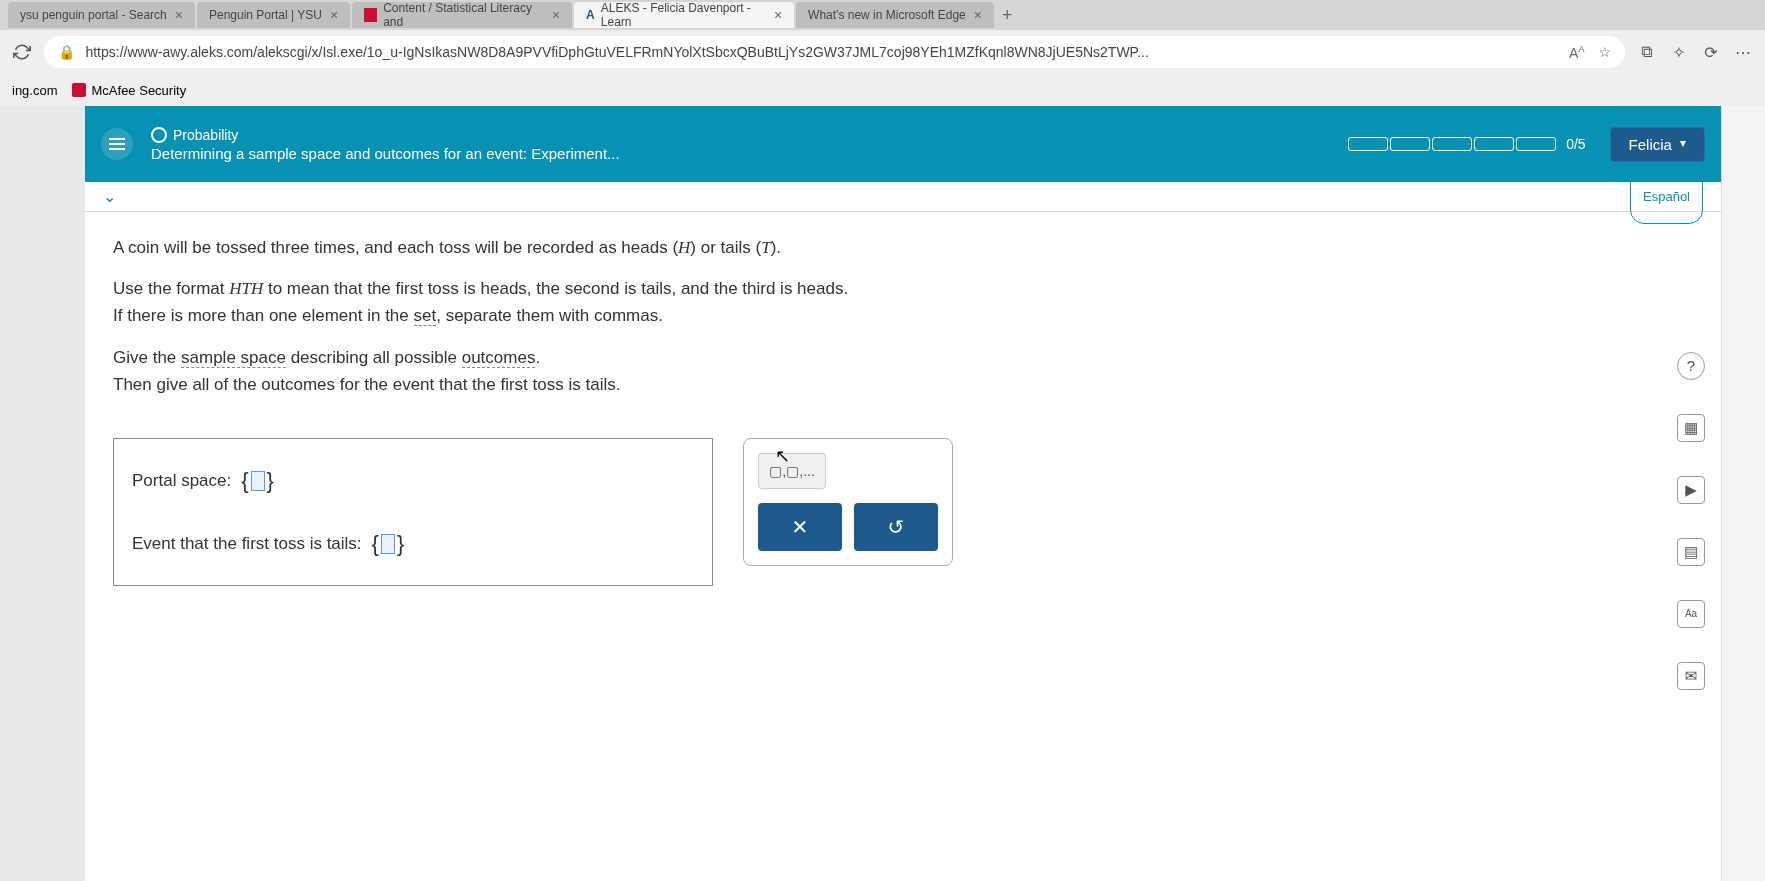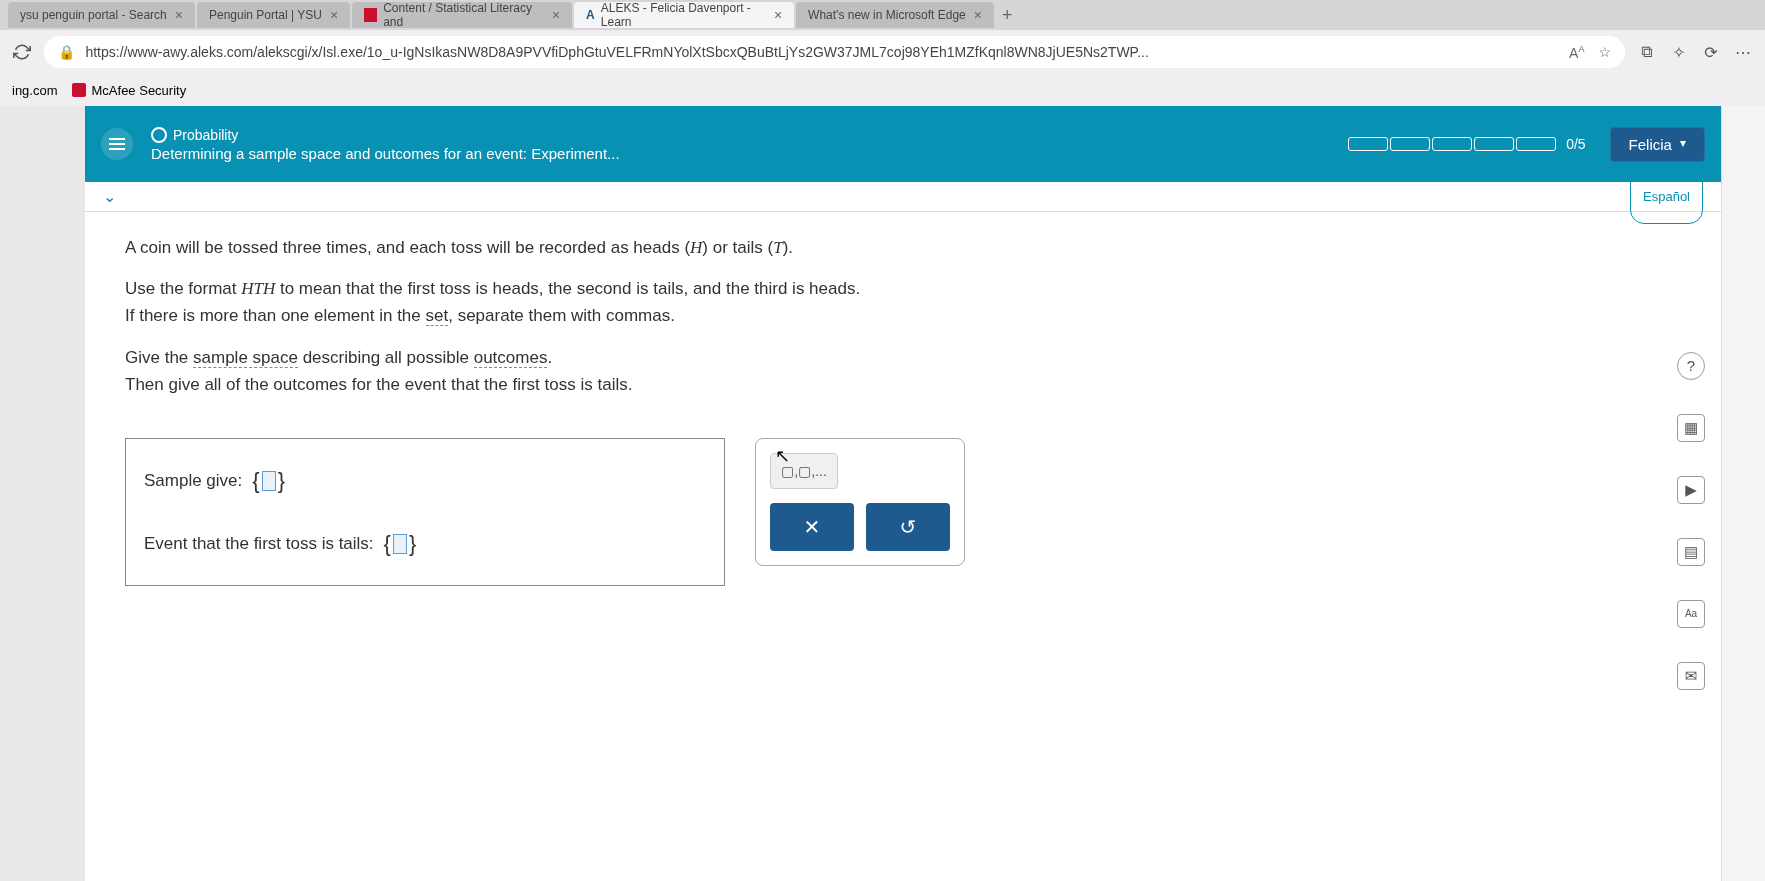--- a/index.html
+++ b/index.html
@@ -35,21 +35,21 @@
 .progress { display:flex; align-items:center; gap:2px; margin-right:24px;padding-left:45px; }
 .progress-seg { width:40px; height:14px; border:1px solid #fff; border-radius:3px; }
 .progress-text { margin-left:8px; font-size:14px; }
 .user-btn { background:#1e5a8e; border:1px solid #2a6ca3; padding:8px 18px; border-radius:4px; display:flex; gap:8px; font-size:15px; }
 .user-chev { font-size:12px; }
 
 .collapse-bar { height:30px; background:#fff; border-bottom:1px solid #ddd; display:flex; align-items:center; padding:0 18px; }
 .chev-down { color:#0891b2; font-size:16px; }
 .espanol-btn { margin-left:auto; border:1px solid #0891b2; color:#0891b2; padding:19px 12px; border-radius:14px; font-size:13px; }
 
-.content { padding: 22px 40px; color:#333; font-size:17px; line-height:1.6; position:relative; }
+.content { padding: 22px 28px; color:#333; font-size:17px; line-height:1.6; position:relative; }
 .content p { margin-bottom: 14px; }
 .serif-var { font-family: 'Times New Roman', serif; font-style: italic; }
 .ul-dotted { border-bottom: 1px dashed #888; }
 
 .answer-row { display:flex; gap:30px; margin-top:40px; align-items:flex-start; }
 .answer-box { border:1px solid #888; padding:24px 18px; width:600px; }
 .answer-line { display:flex; align-items:center; margin-bottom:28px; font-size:17px; }
 .answer-line:last-child { margin-bottom:0; }
 .set-input { margin-left:10px; font-family:'Times New Roman',serif; font-size:20px; display:flex; align-items:center; }
 .brace { font-size:22px; }
@@ -174,21 +174,21 @@
     <p>
       <span>Give the </span><span class="ul-dotted">sample space</span><span> describing all possible </span><span class="ul-dotted">outcomes</span><span>.</span><br>
       <span>Then give all of the outcomes for the event that the first toss is tails.</span>
     </p>
 
     <span class="cursor">↖</span>
 
     <div class="answer-row">
       <div class="answer-box">
         <div class="answer-line">
-          <span>Sample give:</span>
+          <span>Portal space:</span>
           <span class="set-input">
             <span class="brace">{</span>
               <span class="slot"></span>
               <span class="brace">}</span>
           </span>
         </div>
         <div class="answer-line">
           <span>Event that the first toss is tails:</span>
           <span class="set-input">
             <span class="brace">{</span>

